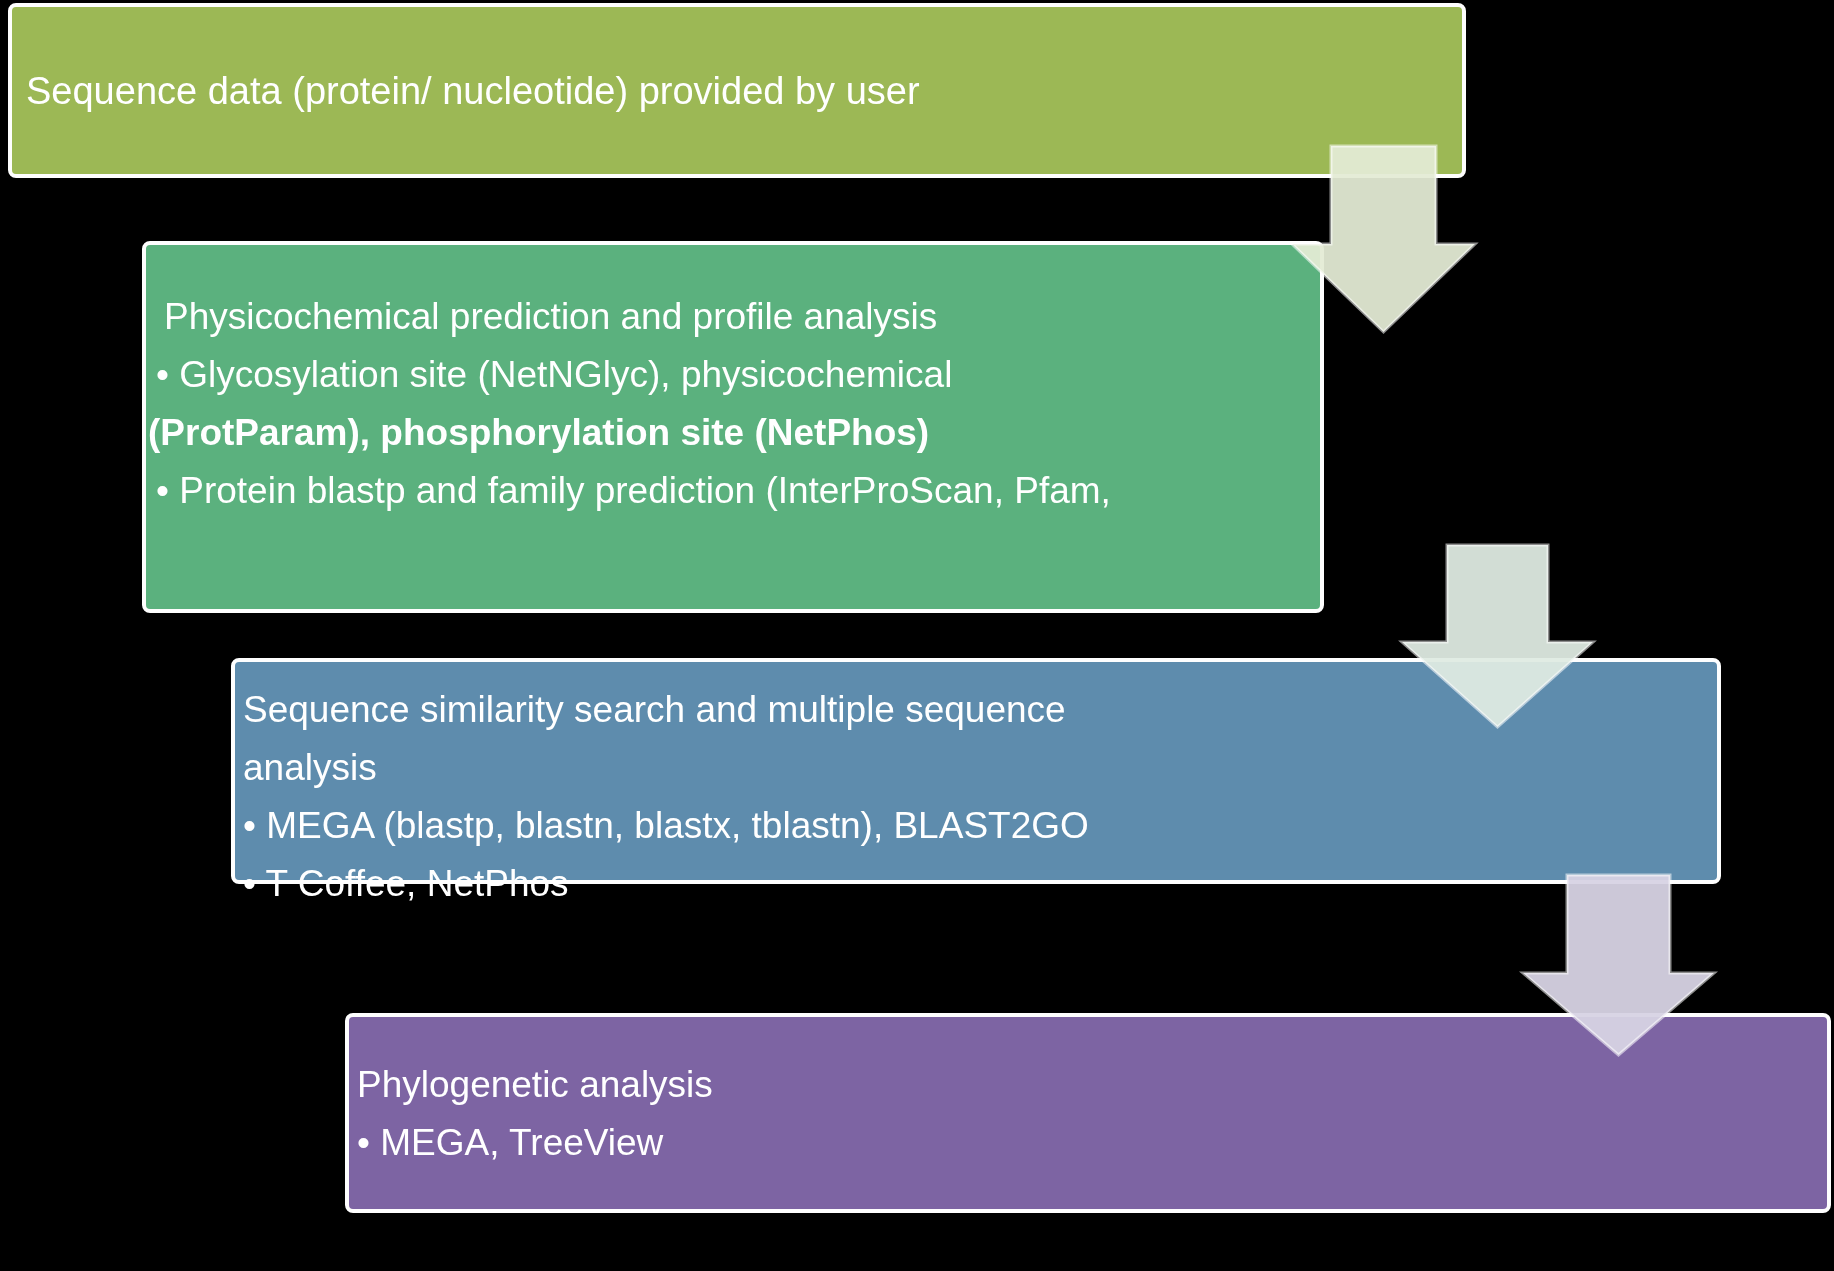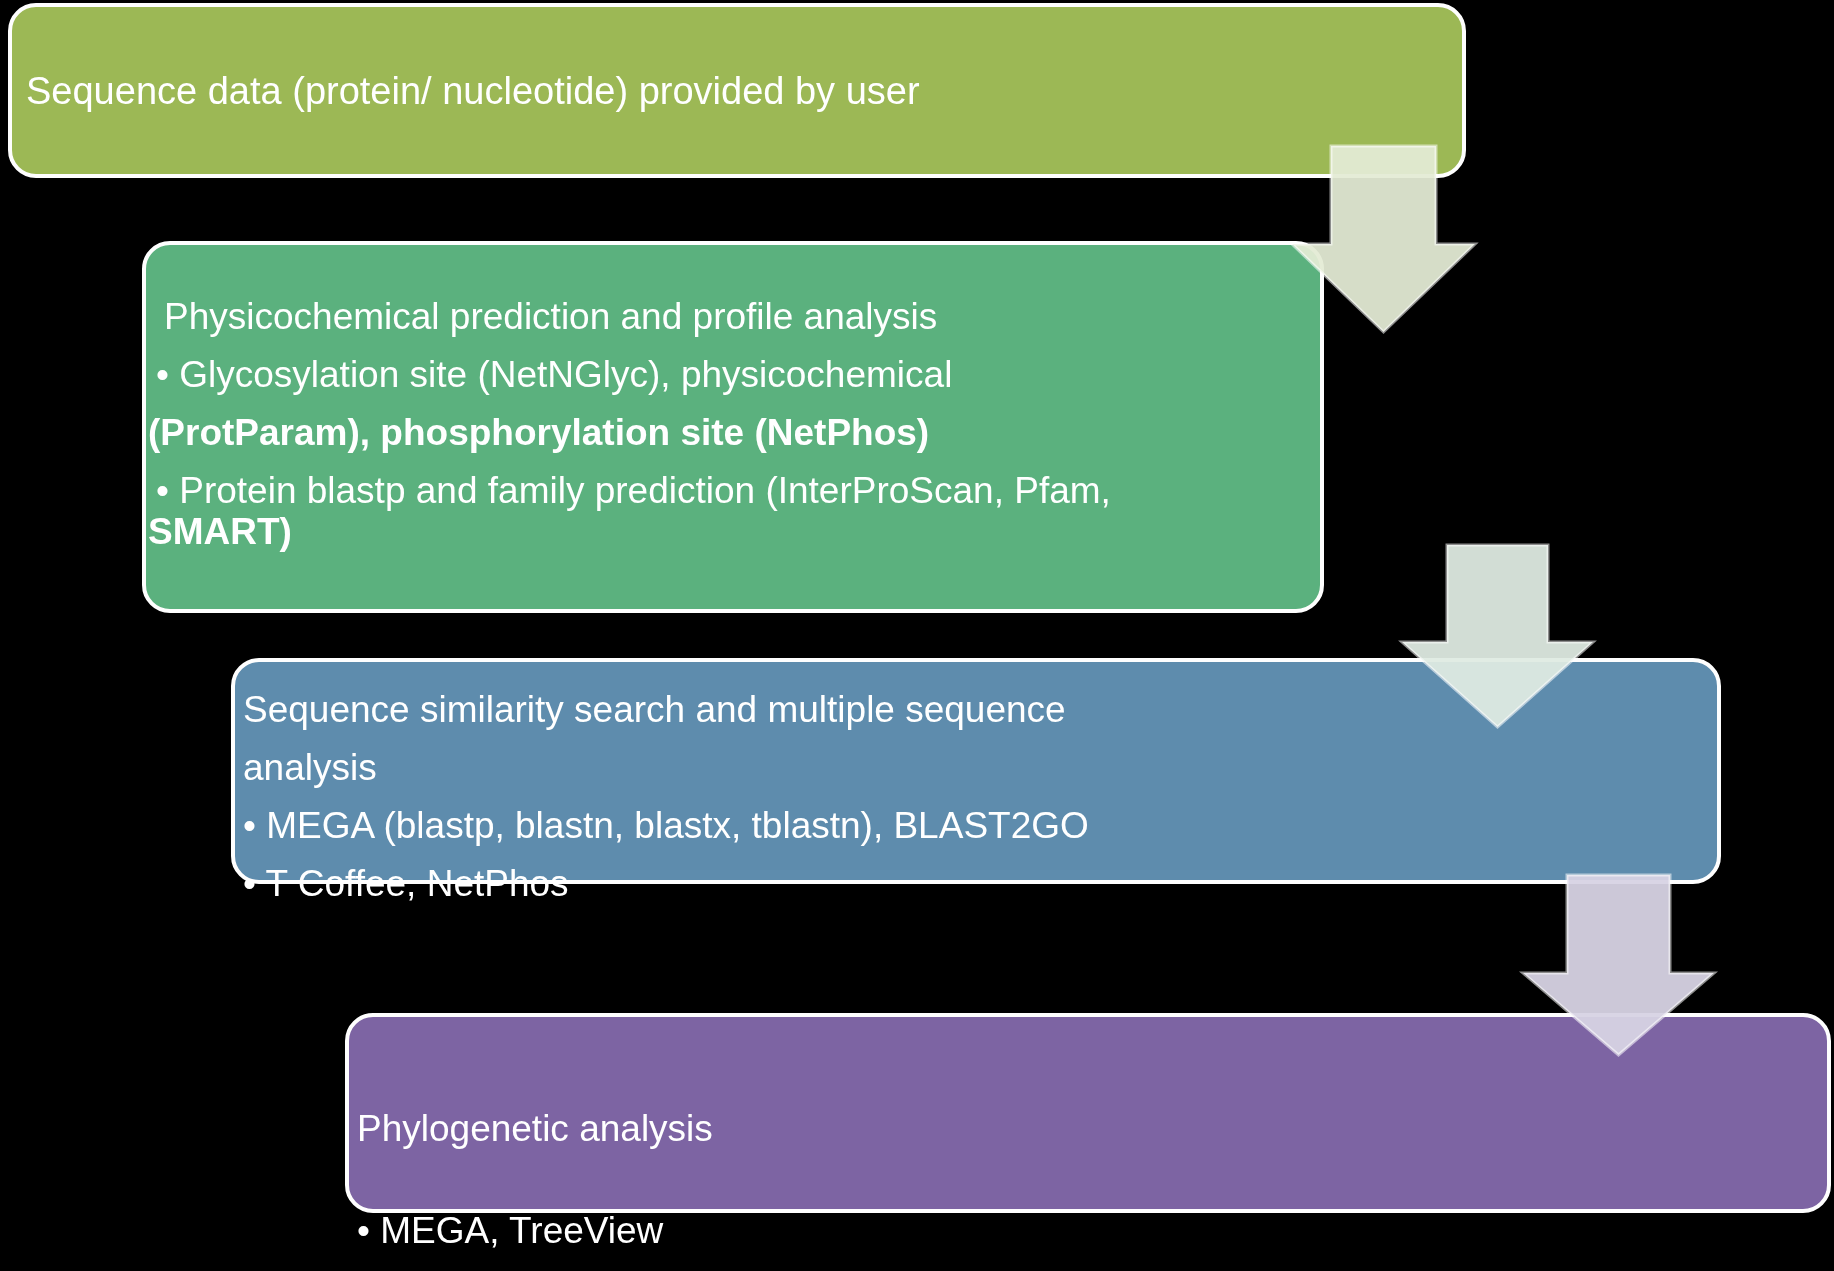--- a/index.html
+++ b/index.html
@@ -8,21 +8,21 @@
     width: 1834px;
     height: 1271px;
     overflow: hidden;
     font-family: "Liberation Sans", sans-serif;
     color: #ffffff;
   }
   .box {
     position: absolute;
     box-sizing: border-box;
     border: 4px solid #fefefe;
-    border-radius: 28px;
+    border-radius: 8px;
     z-index: 1;
   }
   .arrow-layer {
     position: absolute;
     left: 0; top: 0;
     width: 1834px; height: 1271px;
     z-index: 2;
     pointer-events: none;
   }
   .line {
@@ -41,21 +41,21 @@
   .box2 .l-bullet { margin-left: 10px; }
   .box2 .l-wrap   { margin-left: 2px; font-weight: bold; }
   .box2 .l-tight  { margin-top: -17px; }
   
   .box3 { left: 231px; top: 658px; width: 1490px; height: 226px; }
   .box3 .content { padding-top: 19px; }
   .box3 .line { margin-left: 8px; }
   
   .box4 { left: 345px; top: 1013px; width: 1486px; height: 200px; }
   .box4 .content { padding-top: 39px; }
-  .box4 .line { margin-left: 8px; margin-top: 44px; }
+  .box4 .line { margin-left: 8px; }
 
   .arrow-layer polygon {
     stroke: rgba(255,255,255,0.55);
     stroke-width: 3;
     stroke-linejoin: miter;
   }
 </style>
 </head>
 <body>
 
@@ -64,21 +64,20 @@
   <div class="box box1" style="background-color: rgb(156, 184, 85);">
     <div class="line">Sequence data (protein/ nucleotide) provided by user</div>
   </div>
 
   <div class="box box2" style="background-color: rgb(91, 177, 126);">
     <div class="content">
       <div class="line l-title">Physicochemical prediction and profile analysis</div>
       <div class="line l-bullet">• Glycosylation site (NetNGlyc), physicochemical</div>
       <div class="line l-wrap">(ProtParam), phosphorylation site (NetPhos)</div>
       <div class="line l-bullet">• Protein blastp and family prediction (InterProScan, Pfam,</div>
-      <div class="line l-wrap l-tight">SMART)</div>
     </div>
   </div>
 
   <div class="box box3" style="background-color: rgb(94, 140, 173);">
     <div class="content">
       <div class="line">Sequence similarity search and multiple sequence</div>
       <div class="line">analysis</div>
       <div class="line">• MEGA (blastp, blastn, blastx, tblastn), BLAST2GO</div>
       <div class="line">• T Coffee, NetPhos</div>
     </div>

